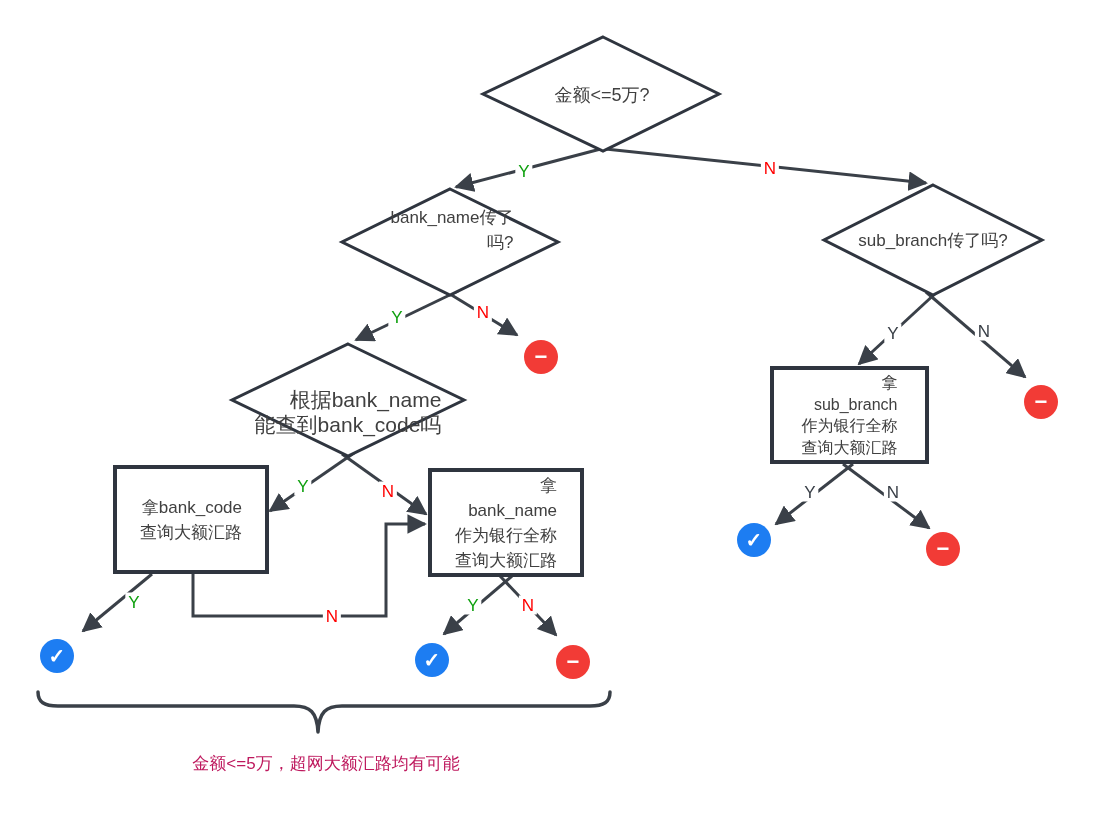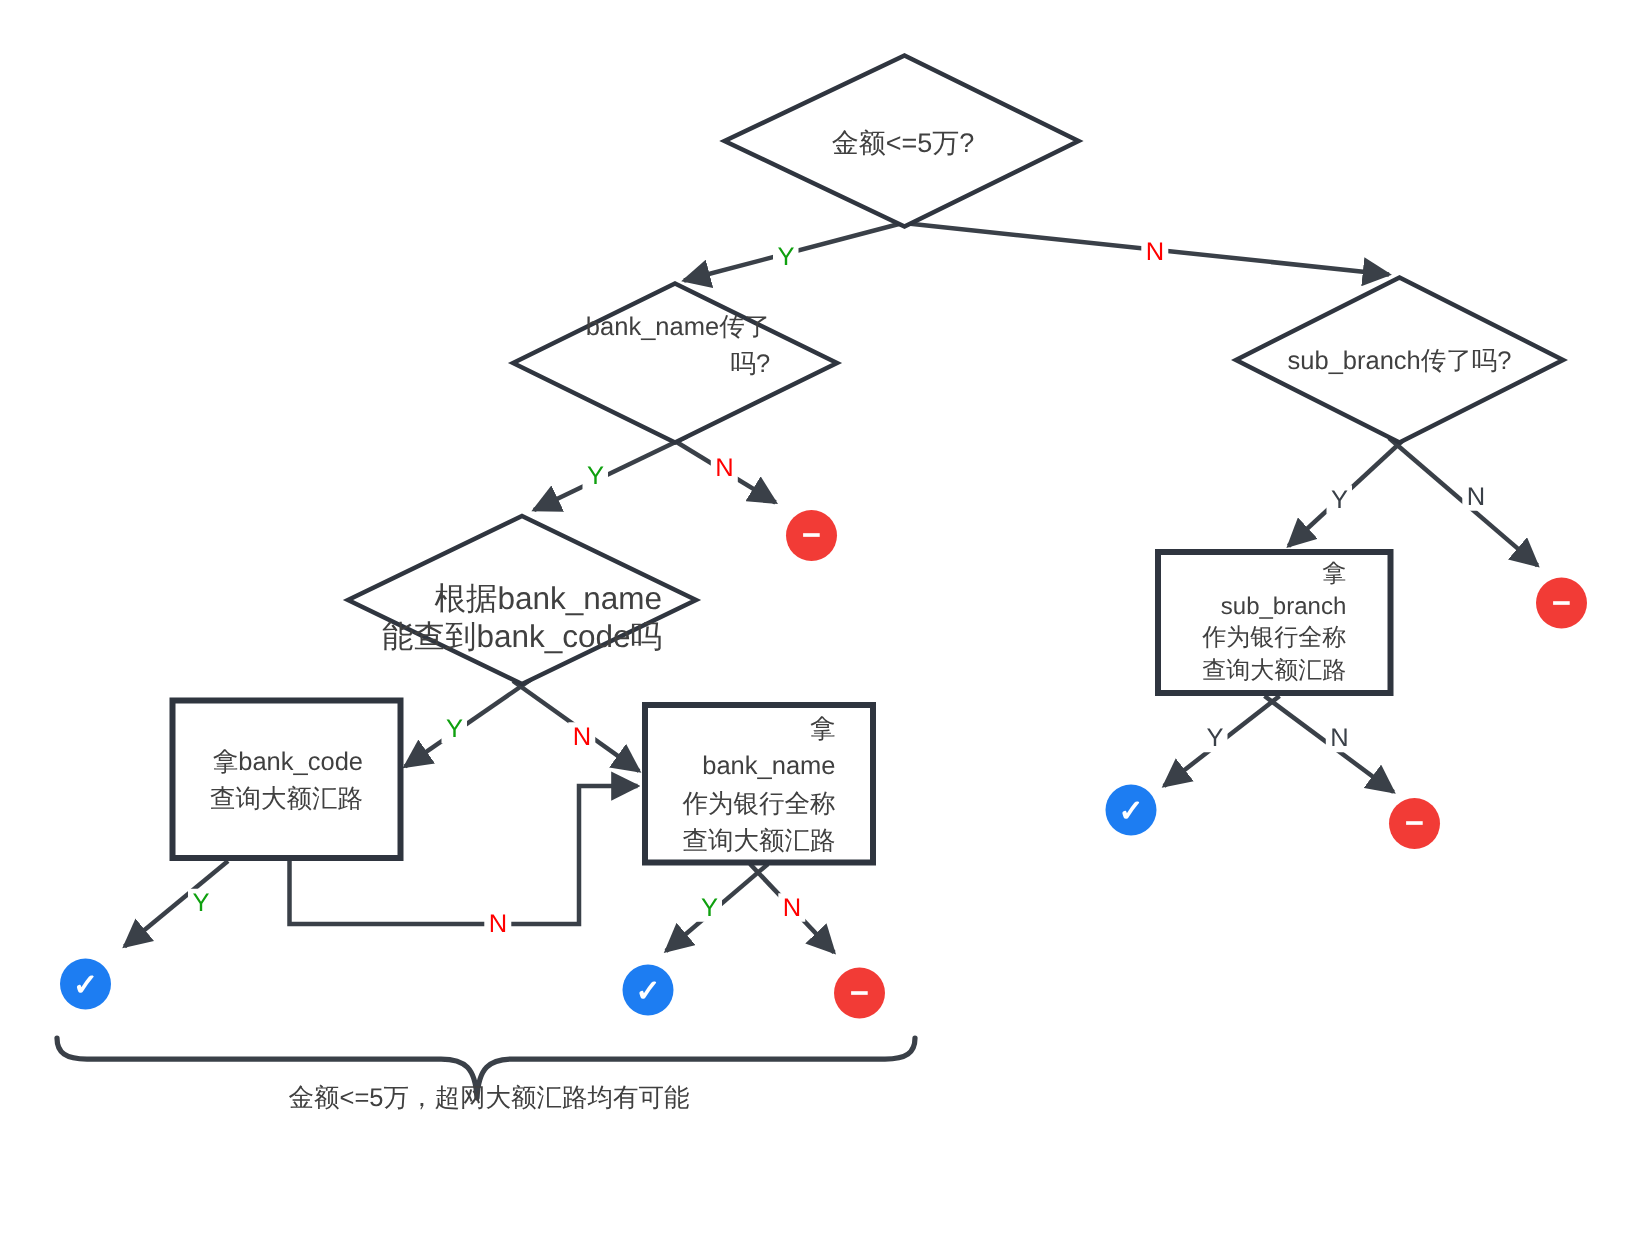--- a/index.html
+++ b/index.html
@@ -20,22 +20,22 @@
   .lab-red   { color:#ff0000; }
   .lab-dark  { color:#3a4048; }
   .badge {
     position:absolute; width:34px; height:34px; border-radius:50%;
     display:flex; align-items:center; justify-content:center;
     color:#ffffff; font-weight:bold;
   }
   .badge.check { background:#1d7df2; font-size:20px; }
   .badge.minus { background:#f23b36; font-size:22px; }
   .caption {
-    position:absolute; left:100px; top:720px; width:452px;
-    text-align:center; font-size:17px; color:#404040;
+    position:absolute; left:100px; top:752px; width:452px;
+    text-align:center; font-size:17px; color:#be185d;
   }
 </style>
 </head>
 <body>
 
 <div class="canvas">
 
   <svg class="layer" width="1099" height="832" viewBox="0 0 1099 832">
     <defs>
       <marker id="arrow" viewBox="0 0 10 10" refX="9" refY="5" markerWidth="6.5" markerHeight="6.5" orient="auto-start-reverse">

